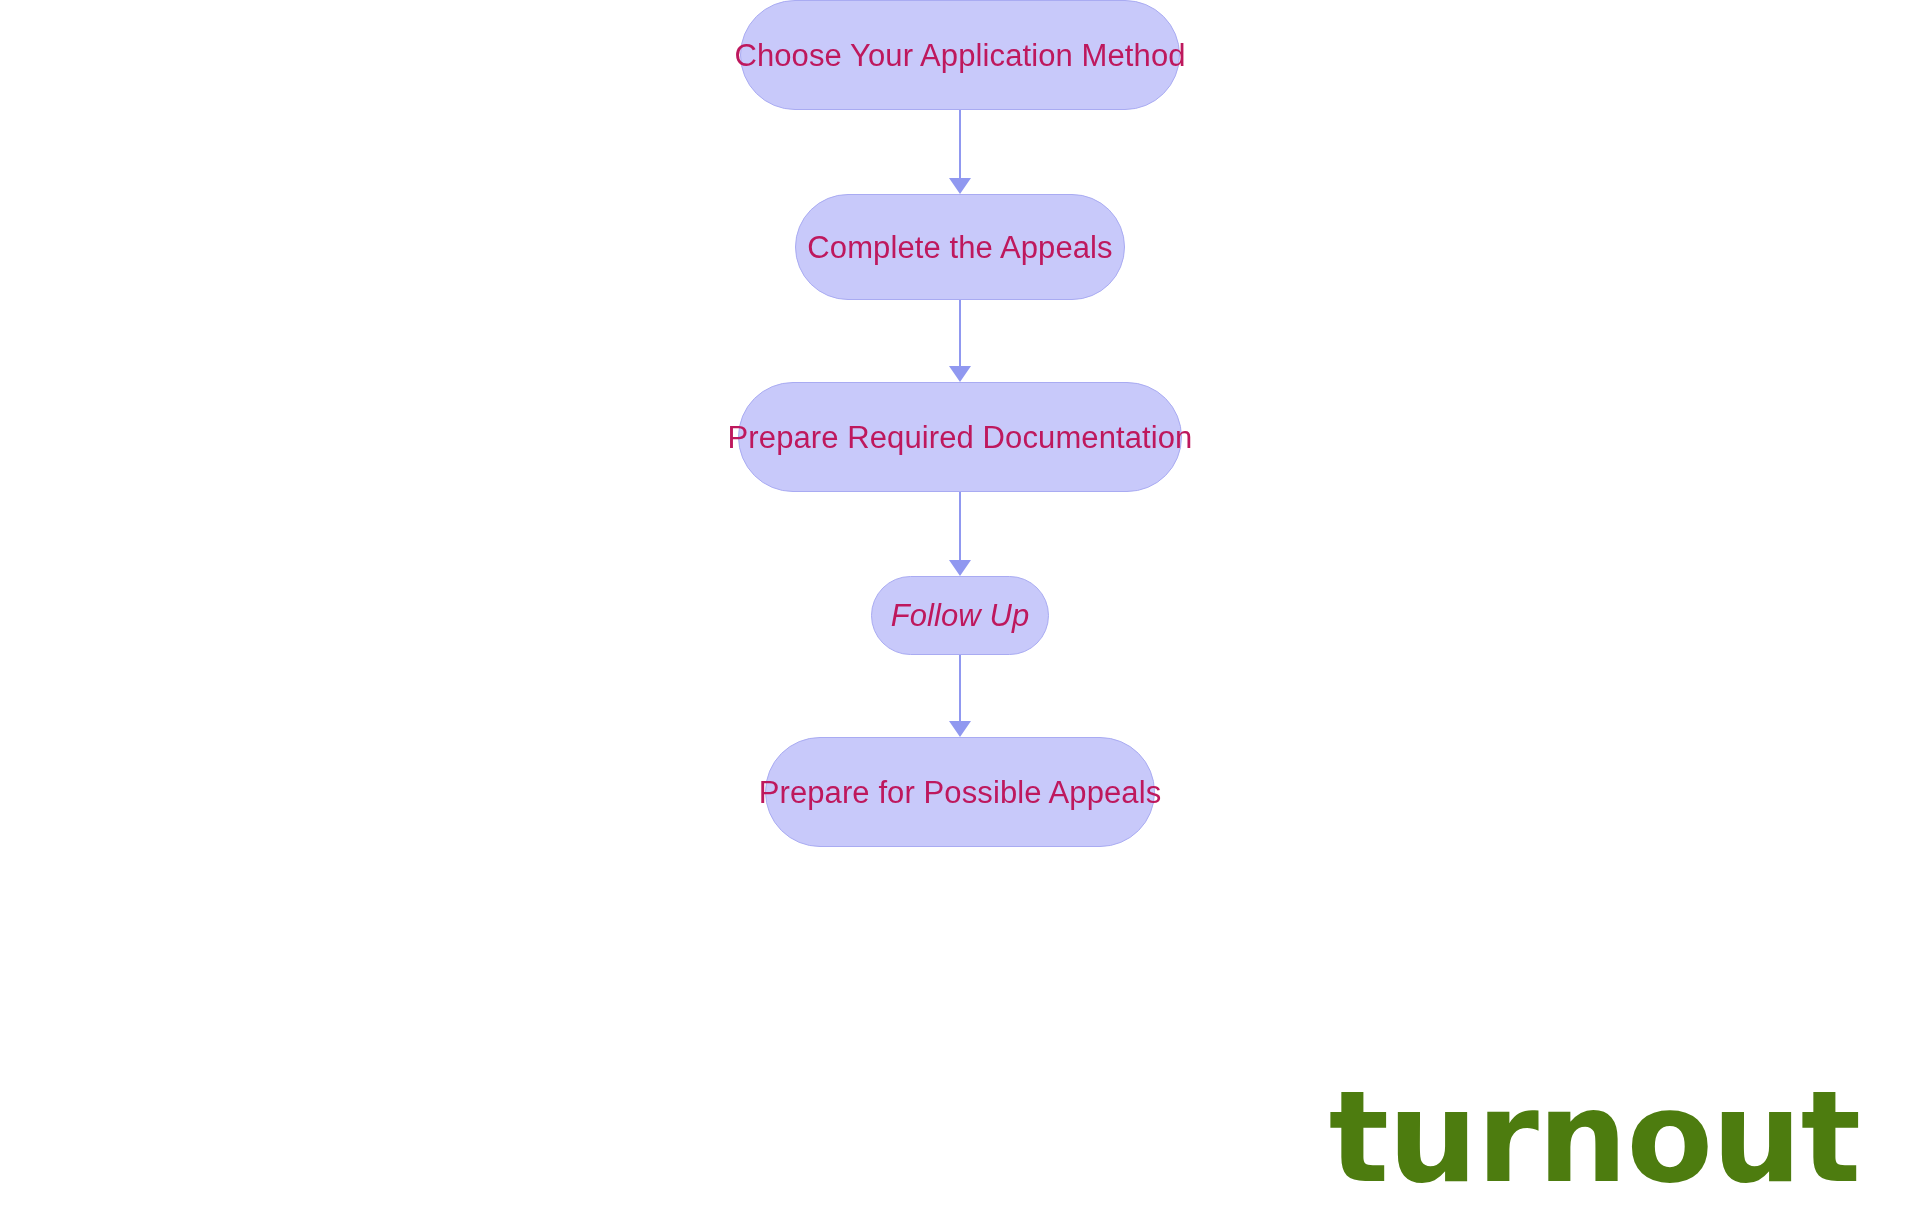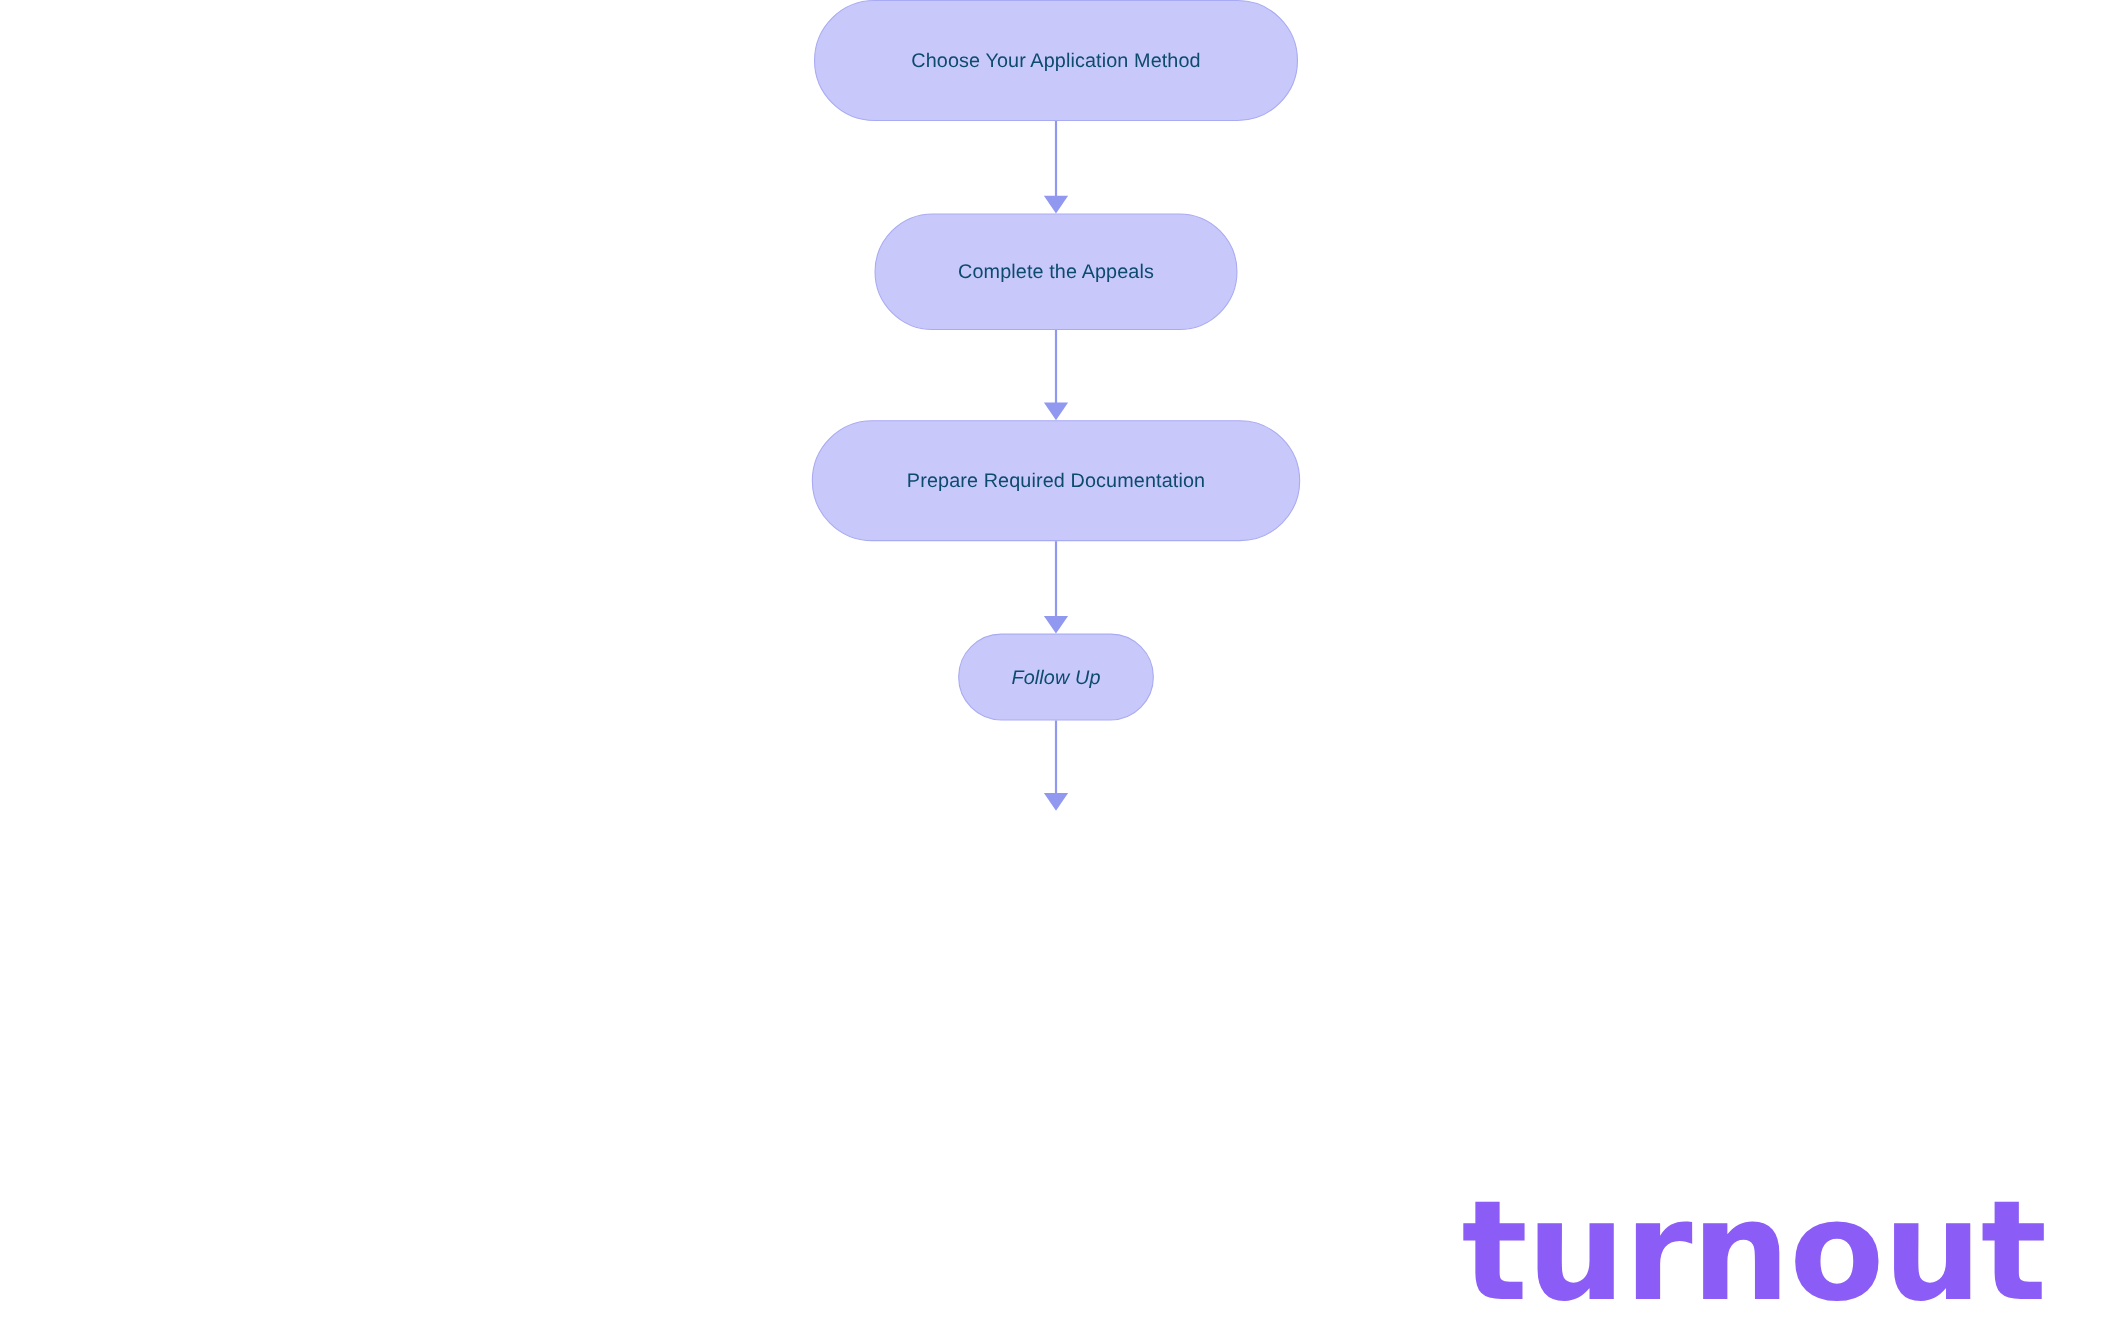--- a/index.html
+++ b/index.html
@@ -41,22 +41,22 @@
     justify-content: center;
     align-items: center;
     width: 100%;
   }
 
   .node {
     box-sizing: border-box;
     background: #c8c9fa;
     border: 1.6px solid #a9abf2;
     border-radius: 999px;
-    color: #0c4a6e;
-    font-size: 18px;
+    color: #be185d;
+    font-size: 31px;
     font-weight: 400;
     letter-spacing: 0.1px;
     line-height: 1;
     display: flex;
     align-items: center;
     justify-content: center;
     text-align: center;
     white-space: nowrap;
     user-select: none;
   }
@@ -93,21 +93,21 @@
   .connector.c0 { height: 84px; }
   .connector.c1 { height: 82px; }
   .connector.c2 { height: 84px; }
   .connector.c3 { height: 82px; }
 
   
   .brand {
     position: absolute;
     right: 60px;
     bottom: 14px;
-    color: #8b5cf6;
+    color: #4d7c0f;
     font-size: 126px;
     line-height: 1;
     font-weight: 700;
     letter-spacing: -1px;
     font-family: "DejaVu Sans", "Liberation Sans", sans-serif;
     user-select: none;
   }
 </style>
 </head>
 <body>
@@ -145,18 +145,21 @@
 
     <div class="node-row">
       <div class="node n3">Follow Up</div>
     </div>
 
     <div class="connector c3">
       <div class="line"></div>
       <div class="head"></div>
     </div>
 
+    <div class="node-row">
+      <div class="node n4">Prepare for Possible Appeals</div>
+    </div>
 
   </div>
 
   <div class="brand">turnout</div>
 
 </div>
 
 </body></html>

